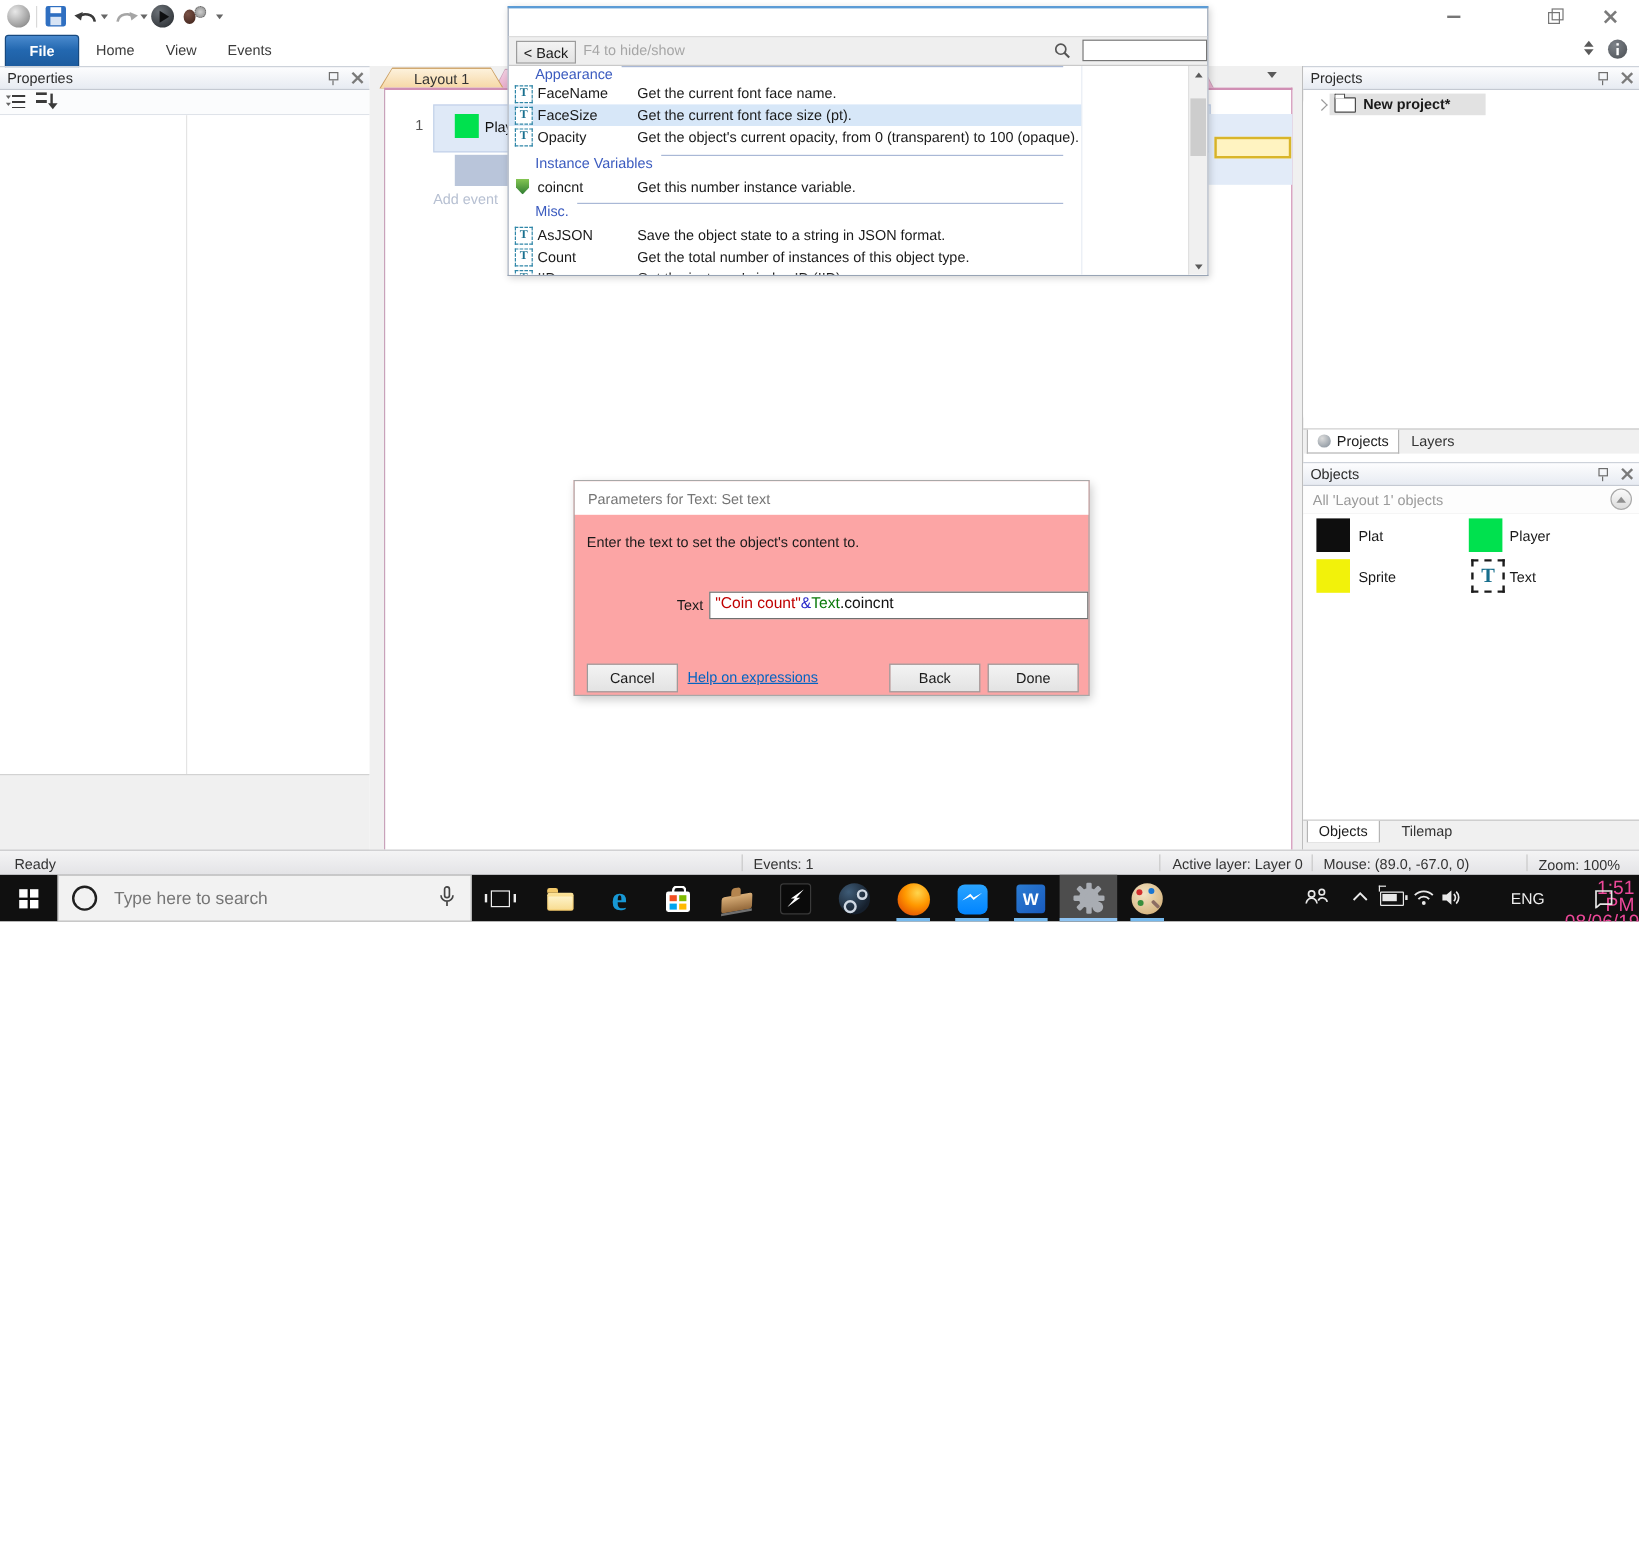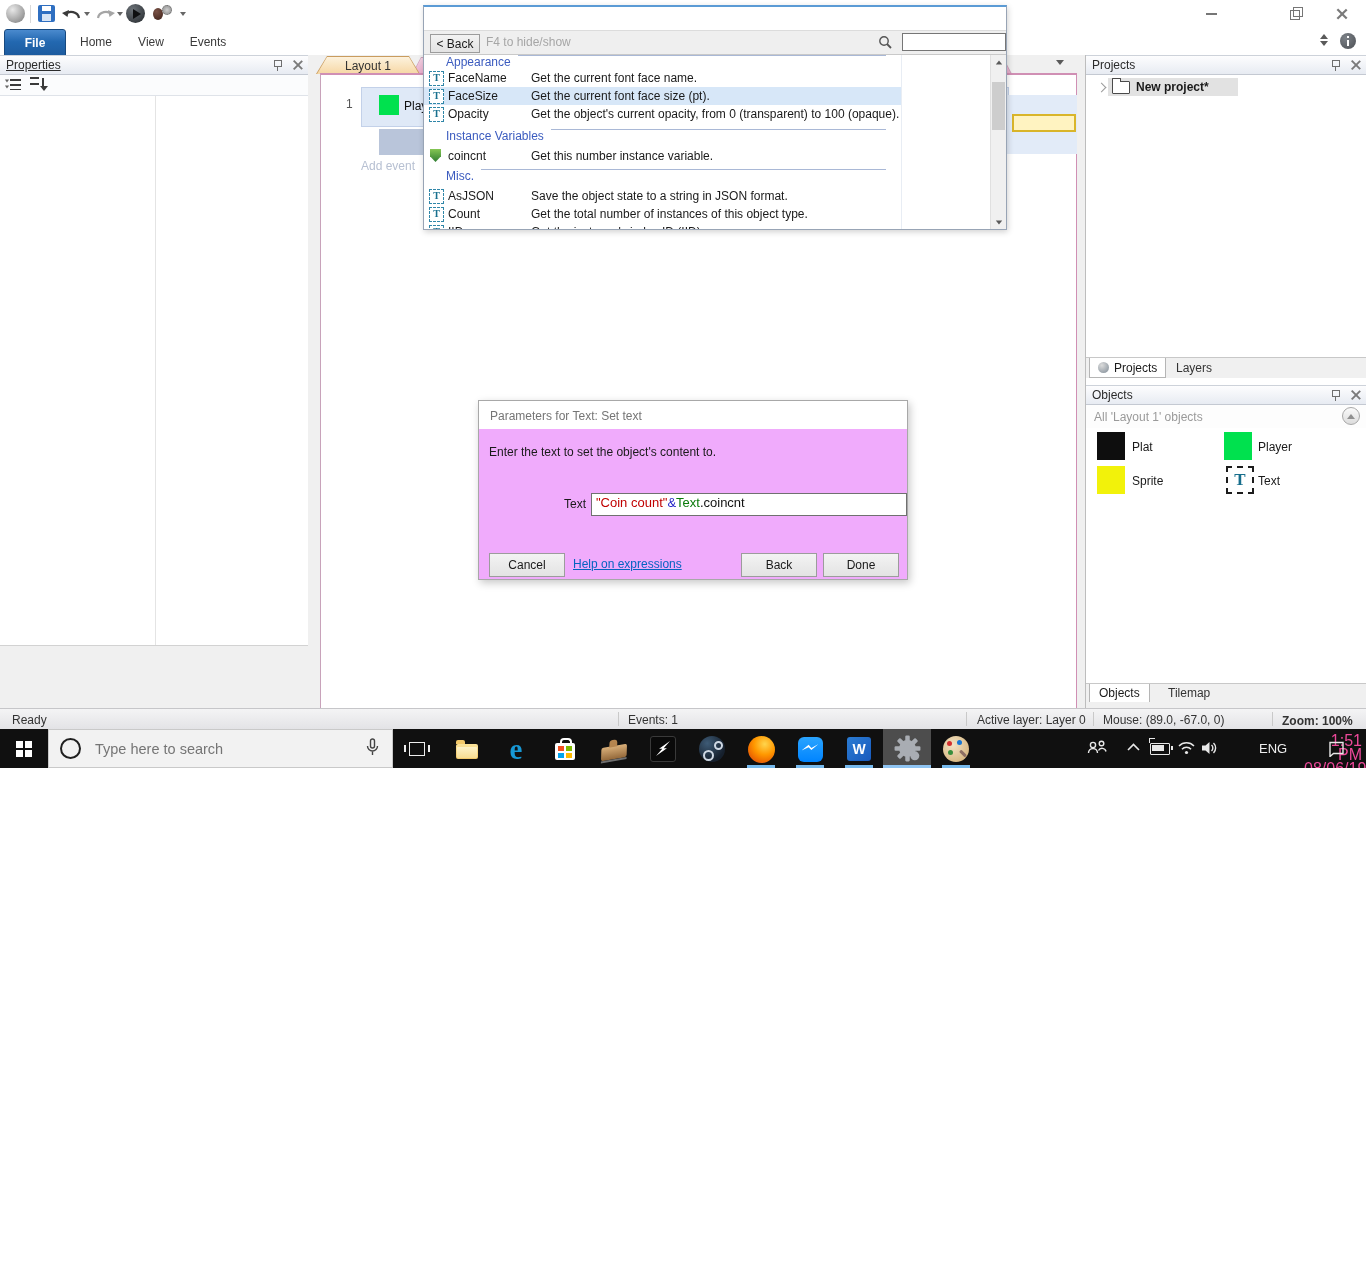--- a/index.html
+++ b/index.html
@@ -107,21 +107,21 @@
   </div>
   <div class="abs" style="left:1320px;top:34px;width:12px;height:14px;">
     <div class="tri-up" style="margin-bottom:2px;"></div>
     <div class="tri-dn"></div>
   </div>
   <div class="abs" style="left:1340px;top:33px;width:16px;height:16px;border-radius:50%;background:radial-gradient(circle at 35% 30%,#7d8288,#4a4e53);">
     <div style="position:absolute;left:7px;top:3px;width:2px;height:2px;background:#fff;"></div>
     <div style="position:absolute;left:7px;top:6.5px;width:2px;height:6px;background:#fff;"></div>
   </div>
 
-  <div class="panel-hdr" style="left:0;top:55px;width:296px;text-decoration:underline;">
+  <div class="panel-hdr" style="left:0;top:55px;width:296px;">
     <span class="hdr-title">Properties</span>
     <div class="pin"></div>
     <div class="xicon"></div>
   </div>
   <div class="abs" style="left:0;top:75px;width:308px;height:20px;background:#fbfcfd;border-bottom:1px solid #dfe3e9;">
     <div class="abs" style="left:6px;top:3px;width:16px;height:13px;">
       <div style="position:absolute;left:4px;top:1px;width:11px;height:11px;background:repeating-linear-gradient(#3a3a3a 0 2px,transparent 2px 5px);"></div>
       <div class="caret" style="position:absolute;left:-2px;top:1px;transform:scale(.7);"></div>
       <div class="caret" style="position:absolute;left:-2px;top:7px;transform:scale(.7);"></div>
     </div>
@@ -239,21 +239,21 @@
             <div class="tri-up" style="transform:scale(.8);"></div>
           </div>
         <div class="abs" style="left:1px;top:27px;width:13px;height:48px;background:#cdcdcd;"></div>
         <div class="abs" style="left:0;top:160px;width:16px;height:14px;display:flex;align-items:center;justify-content:center;">
             <div class="tri-dn" style="transform:scale(.8);"></div>
           </div>
       </div>
     </div>
   </div>
 
-  <div class="abs" style="left:478px;top:400px;width:430px;height:180px;background:#f0abfc;border:1px solid #a8a8a8;box-sizing:border-box;box-shadow:2px 3px 8px rgba(0,0,0,.22);z-index:20;">
+  <div class="abs" style="left:478px;top:400px;width:430px;height:180px;background:#fca5a5;border:1px solid #a8a8a8;box-sizing:border-box;box-shadow:2px 3px 8px rgba(0,0,0,.22);z-index:20;">
     <div class="abs" style="left:0;top:0;width:100%;height:28px;background:#fff;">
       <span style="position:absolute;left:11px;top:8px;color:#757575;">Parameters for Text: Set text</span>
     </div>
     <span style="position:absolute;left:10px;top:44px;color:#1a1a1a;">Enter the text to set the object's content to.</span>
     <span style="position:absolute;left:85px;top:96px;width:22px;text-align:right;">Text</span>
     <div style="position:absolute;left:112px;top:92px;width:306px;height:19px;background:#fff;border:1px solid #707070;font-size:13px;padding:1px 4px;white-space:nowrap;overflow:hidden;">
       <span style="color:#c00000">"Coin count"</span><span style="color:#2525c8">&amp;</span><span style="color:#0a7a0a">Text</span><span style="color:#111111">.coincnt</span>
     </div>
     <div class="btn" style="position:absolute;left:10px;top:152px;width:74px;height:22px;">
       <span>Cancel</span>
@@ -337,21 +337,21 @@
 
   <div class="abs" style="left:0;top:708px;width:1366px;height:21px;background:linear-gradient(#f4f4f5,#e3e3e6);border-top:1px solid #c6c6c9;box-sizing:border-box;">
     <span style="position:absolute;left:12px;top:4px;color:#333;">Ready</span>
     <div style="position:absolute;left:618px;top:3px;width:1px;height:14px;background:#c9c9c9;"></div>
     <span style="position:absolute;left:628px;top:4px;color:#333;">Events: 1</span>
     <div style="position:absolute;left:966px;top:3px;width:1px;height:14px;background:#c9c9c9;"></div>
     <span style="position:absolute;left:977px;top:4px;color:#333;">Active layer: Layer 0</span>
     <div style="position:absolute;left:1093px;top:3px;width:1px;height:14px;background:#c9c9c9;"></div>
     <span style="position:absolute;left:1103px;top:4px;color:#333;">Mouse: (89.0, -67.0, 0)</span>
     <div style="position:absolute;left:1272px;top:3px;width:1px;height:14px;background:#c9c9c9;"></div>
-    <span style="position:absolute;left:1282px;top:5px;color:#333;font-weight:bold;">Zoom: 100%</span>
+    <span style="position:absolute;left:1282px;top:5px;color:#333;">Zoom: 100%</span>
   </div>
 
   <div class="abs" style="left:0;top:729px;width:1366px;height:39px;background:#101010;">
 
     <div style="position:absolute;left:0;top:0;width:48px;height:39px;display:flex;align-items:center;justify-content:center;">
       <div class="winlogo">
           <div></div>
           <div></div>
           <div></div>
           <div></div>

